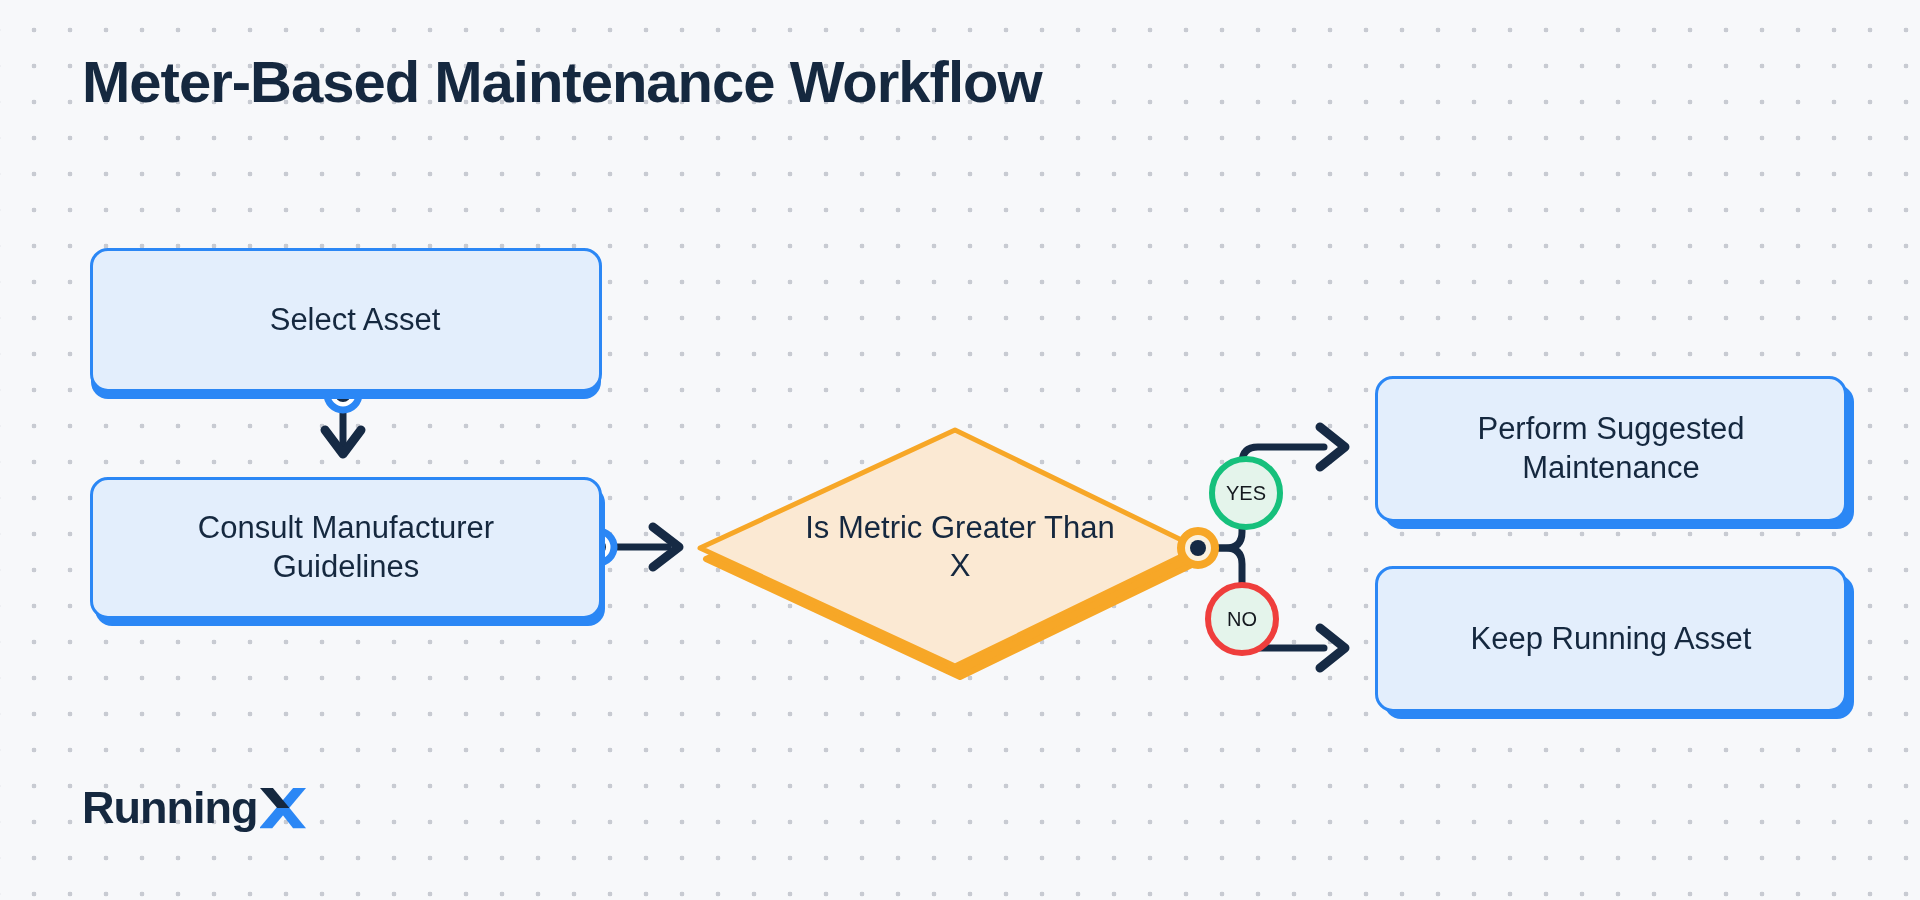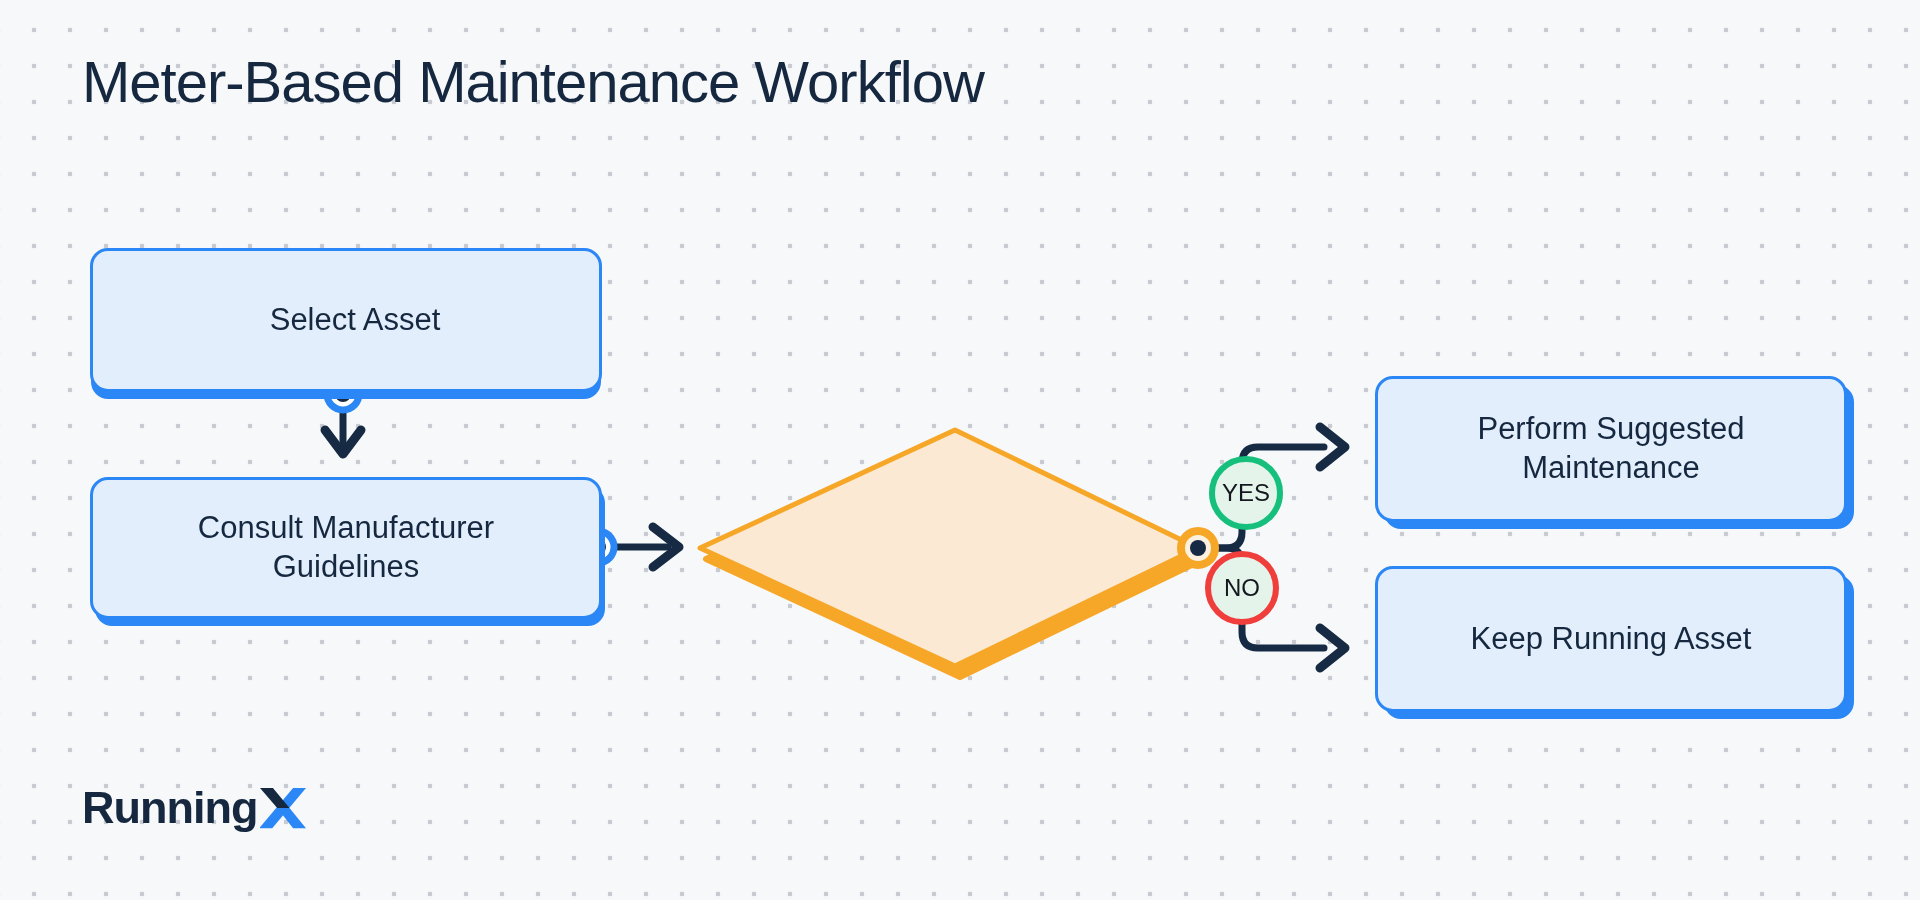--- a/index.html
+++ b/index.html
@@ -14,21 +14,21 @@
     background-size: 36px 36px;
     background-position: 16px 12px;
     font-family: "Liberation Sans", sans-serif;
     color: #162A44;
   }
   .page-title {
     position: absolute;
     left: 82px; top: 48px;
     margin: 0;
     font-size: 58px;
-    font-weight: normal;
+    font-weight: bold;
     letter-spacing: -1px;
     color: #15283F;
   }
   .flow-svg { position: absolute; left:0; top:0; }
   .node {
     position: absolute;
     background: #E3EEFC;
     border: 3px solid #2B87F5;
     border-radius: 18px;
     display: flex;
@@ -55,25 +55,25 @@
     color: #15283F;
   }
   .badge {
     position: absolute;
     width: 74px; height: 74px;
     border-radius: 50%;
     background: #E4F4EB;
     display: flex;
     align-items: center;
     justify-content: center;
-    font-size: 24px;
+    font-size: 20px;
     color: #14181E;
   }
   .badge-yes { left: 1209px; top: 456px; border: 6px solid #16C07C; }
-  .badge-no  { left: 1205px; top: 551px; border: 6px solid #EF3E3C; }
+  .badge-no  { left: 1205px; top: 582px; border: 6px solid #EF3E3C; }
   .logo {
     position: absolute;
     left: 82px; top: 782px;
     display: flex;
     align-items: center;
     font-size: 45px;
     font-weight: bold;
     letter-spacing: -1px;
     color: #15283F;
   }
@@ -135,20 +135,21 @@
   </svg>
 
   <div class="node node-select shadow-b">
     <span>Select Asset</span>
   </div>
 
   <div class="node node-consult shadow-b2">
     <span>Consult Manufacturer Guidelines</span>
   </div>
 
+  <div class="decision-label">Is Metric Greater Than X</div>
 
   <div class="node node-perform shadow-br">
     <span>Perform Suggested Maintenance</span>
   </div>
 
   <div class="node node-keep shadow-br">
     <span>Keep Running Asset</span>
   </div>
 
   <div class="badge badge-yes">

